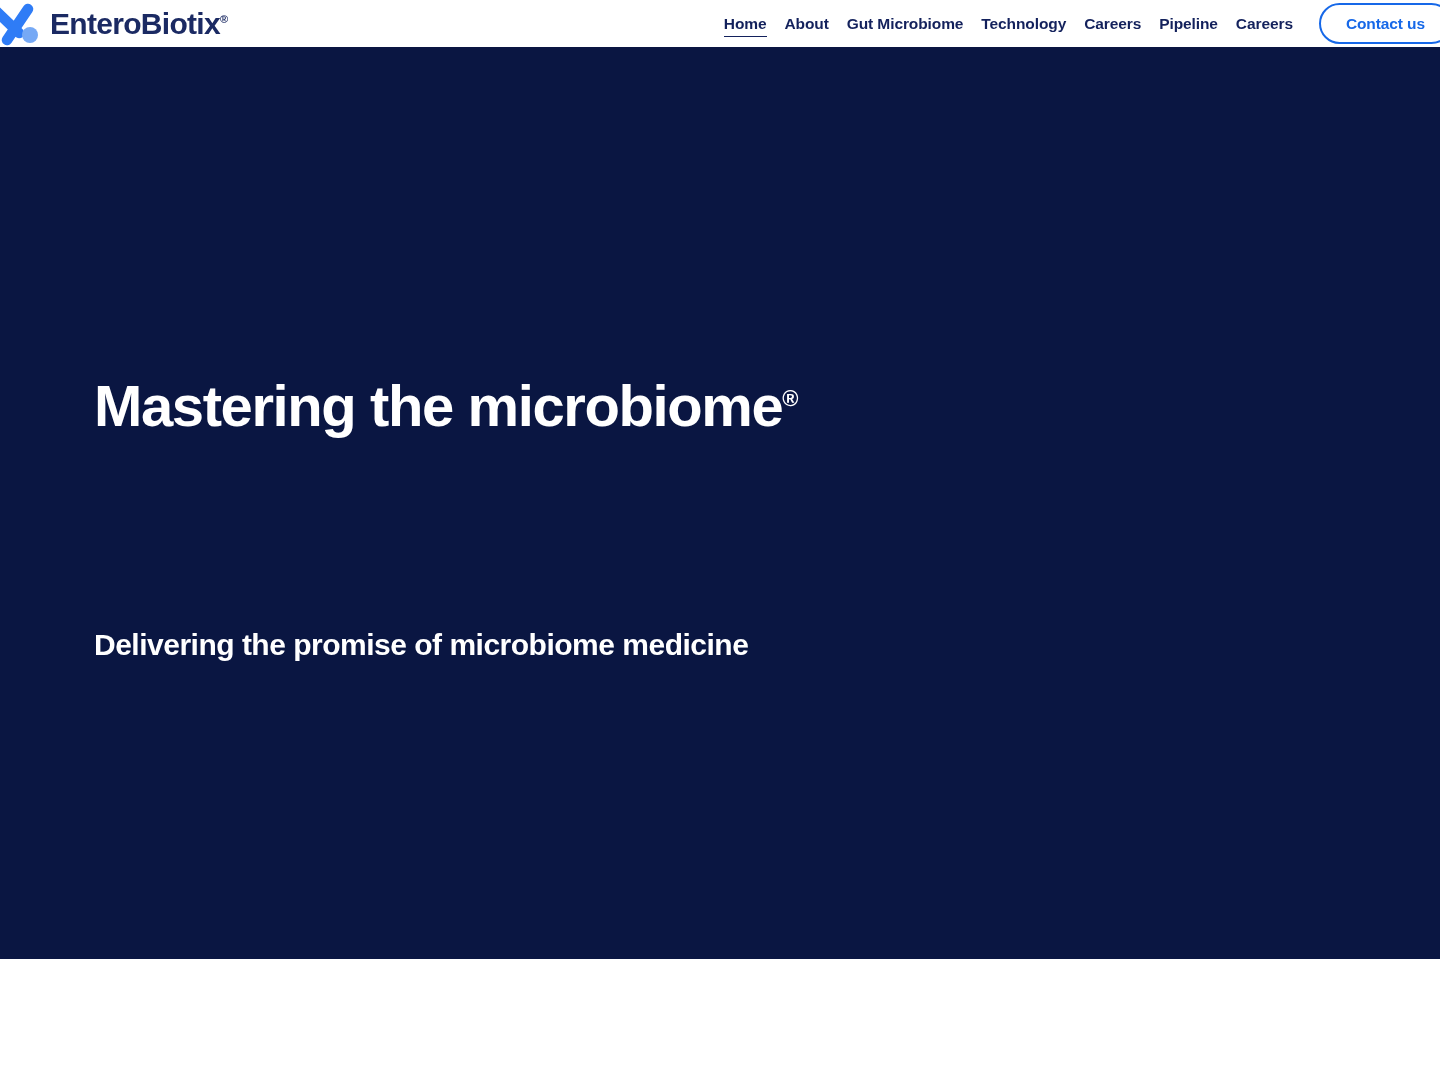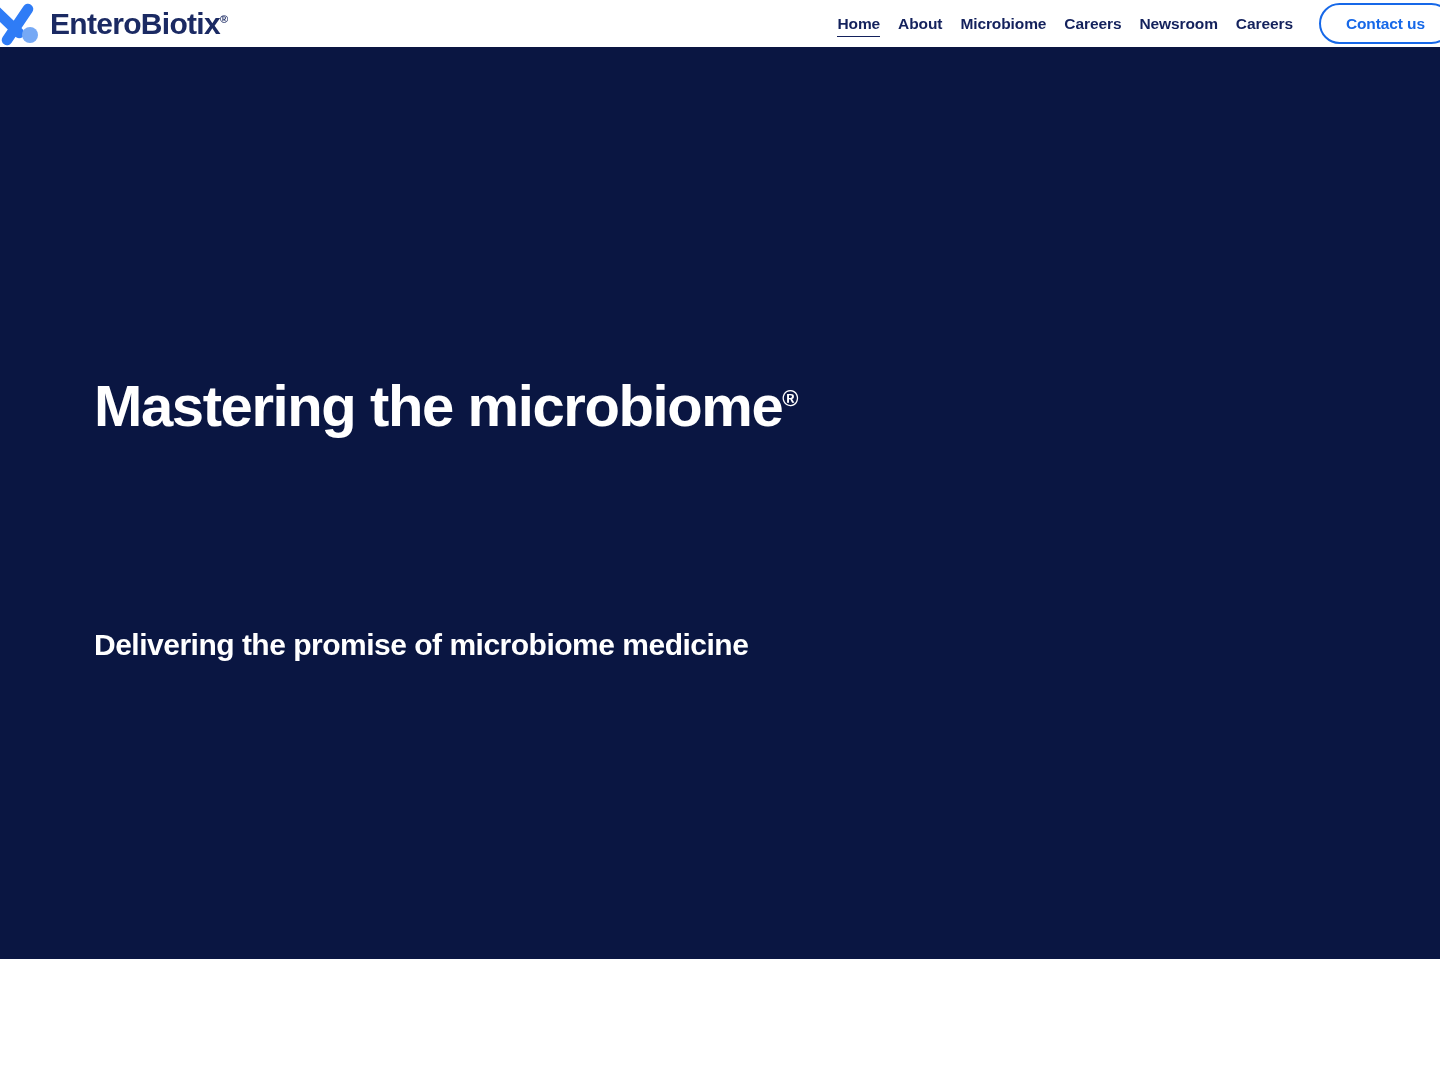--- a/index.html
+++ b/index.html
@@ -175,23 +175,24 @@
           </g>
           <circle cx="32" cy="33" r="8" fill="#76a9f5"></circle>
         </svg>
       </span>
       <span class="brand-name"><span>EnteroBiotix</span><sup class="brand-reg">®</sup></span>
     </a>
 
     <nav class="nav">
       <a class="nav-item active" href="#">Home</a>
       <a class="nav-item" href="#">About</a>
-      <a class="nav-item" href="#">Microbiome</a>
+      <a class="nav-item" href="#">Gut Microbiome</a>
+      <a class="nav-item" href="#">Technology</a>
       <a class="nav-item" href="#">Careers</a>
-      <a class="nav-item" href="#">Newsroom</a>
+      <a class="nav-item" href="#">Pipeline</a>
       <a class="nav-item" href="#">Careers</a>
       <a class="contact-btn" href="#">Contact us</a>
     </nav>
 
   </header>
 
   <section class="hero">
     <div class="hero-bg"></div>
 
     <div class="hero-inner">

